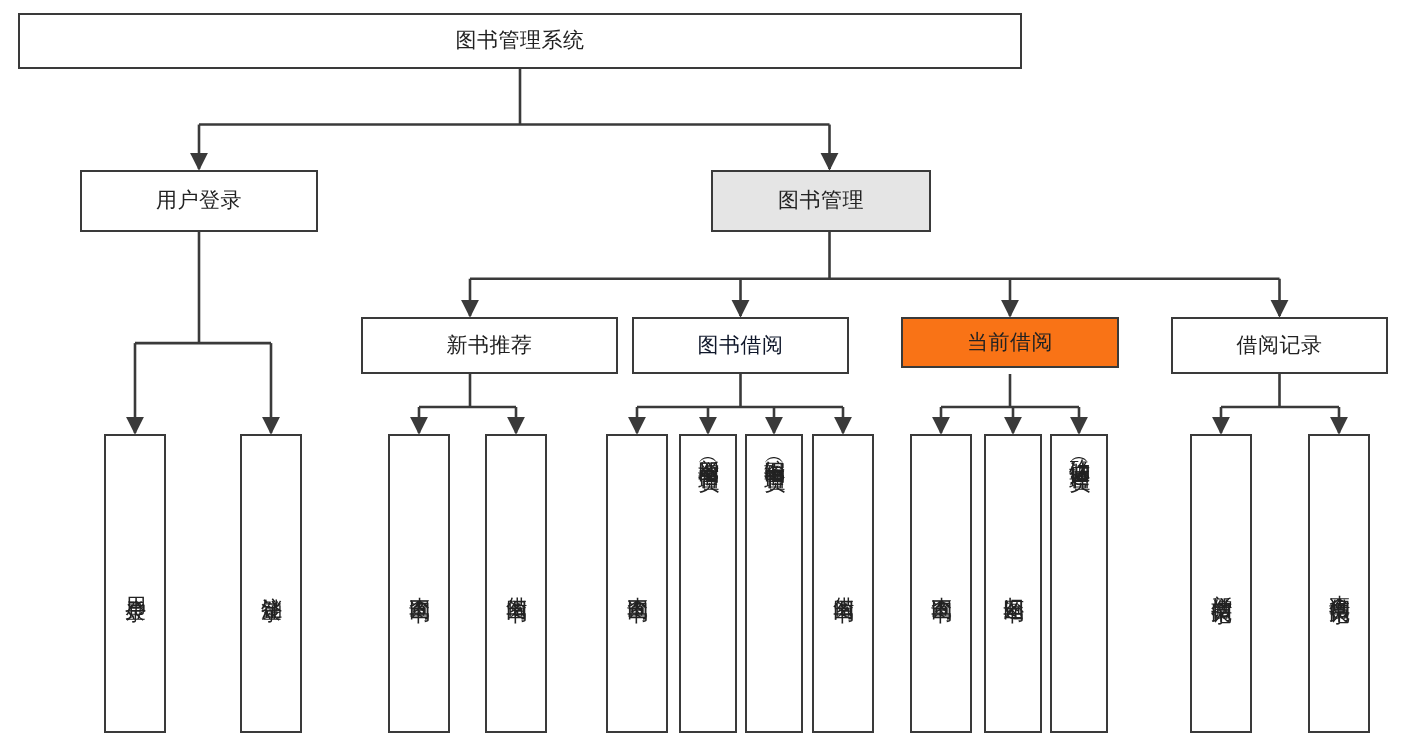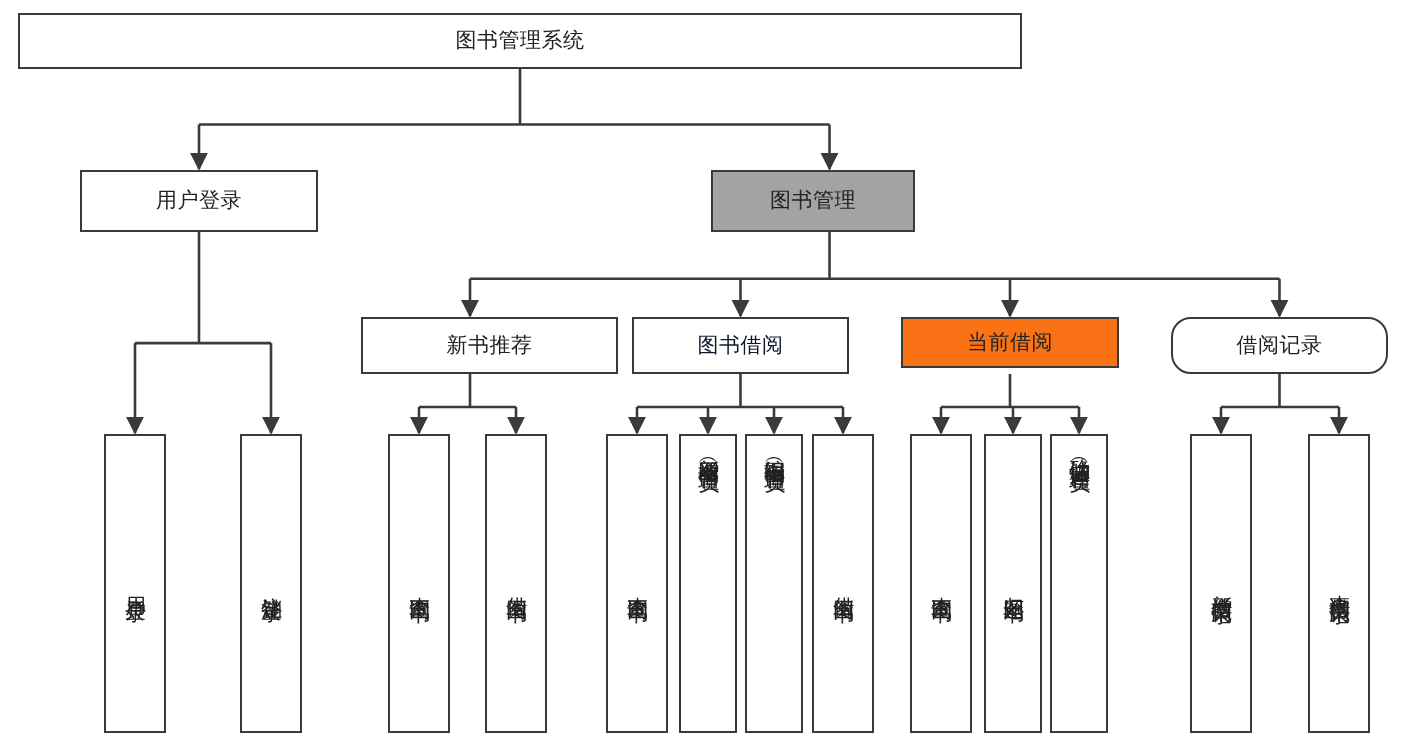--- a/index.html
+++ b/index.html
@@ -119,33 +119,33 @@
       </g>
   </svg>
 
   <div id="nodes">
       <div class="node horizontal root" style="left: 18px; top: 13px; width: 1004px; height: 56px; border-color: rgb(58, 58, 58); background: rgb(255, 255, 255); color: rgb(34, 34, 34);">
         <span class="node-label">图书管理系统</span>
       </div>
       <div class="node horizontal" style="left: 80px; top: 170px; width: 238px; height: 62px; border-color: rgb(58, 58, 58); background: rgb(255, 255, 255); color: rgb(34, 34, 34);">
         <span class="node-label">用户登录</span>
       </div>
-      <div class="node horizontal" style="left: 711px; top: 170px; width: 204px; height: 62px; border-color: rgb(58, 58, 58); background: #a3a3a3; color: rgb(34, 34, 34);">
+      <div class="node horizontal" style="left: 711px; top: 170px; width: 220px; height: 62px; border-color: rgb(58, 58, 58); background: #e5e5e5; color: rgb(34, 34, 34);">
         <span class="node-label">图书管理</span>
       </div>
       <div class="node horizontal" style="left: 361px; top: 317px; width: 257px; height: 57px; border-color: rgb(58, 58, 58); background: rgb(255, 255, 255); color: rgb(34, 34, 34);">
         <span class="node-label">新书推荐</span>
       </div>
       <div class="node horizontal" style="left: 632px; top: 317px; width: 217px; height: 57px; border-color: rgb(58, 58, 58); background: rgb(255, 255, 255); color: #0f172a;">
         <span class="node-label">图书借阅</span>
       </div>
       <div class="node horizontal" style="left: 901px; top: 317px; width: 218px; height: 51px; border-color: rgb(58, 58, 58); background: #f97316; color: rgb(34, 34, 34);">
         <span class="node-label">当前借阅</span>
       </div>
-      <div class="node horizontal" style="left: 1171px; top: 317px; width: 217px; height: 57px; border-color: rgb(58, 58, 58); background: rgb(255, 255, 255); color: rgb(34, 34, 34); border-radius: 20px;">
+      <div class="node horizontal" style="left: 1171px; top: 317px; width: 217px; height: 57px; border-color: rgb(58, 58, 58); background: rgb(255, 255, 255); color: rgb(34, 34, 34);">
         <span class="node-label">借阅记录</span>
       </div>
       <div class="node vertical" style="left: 104px; top: 434px; width: 62px; height: 299px; border-color: rgb(58, 58, 58); background: rgb(255, 255, 255); color: rgb(34, 34, 34);">
         <span class="node-label">用户登录</span>
       </div>
       <div class="node vertical" style="left: 240px; top: 434px; width: 62px; height: 299px; border-color: rgb(58, 58, 58); background: rgb(255, 255, 255); color: rgb(34, 34, 34);">
         <span class="node-label">注销登录</span>
       </div>
       <div class="node vertical" style="left: 388px; top: 434px; width: 62px; height: 299px; border-color: rgb(58, 58, 58); background: rgb(255, 255, 255); color: rgb(34, 34, 34);">
         <span class="node-label">查询图书</span>

